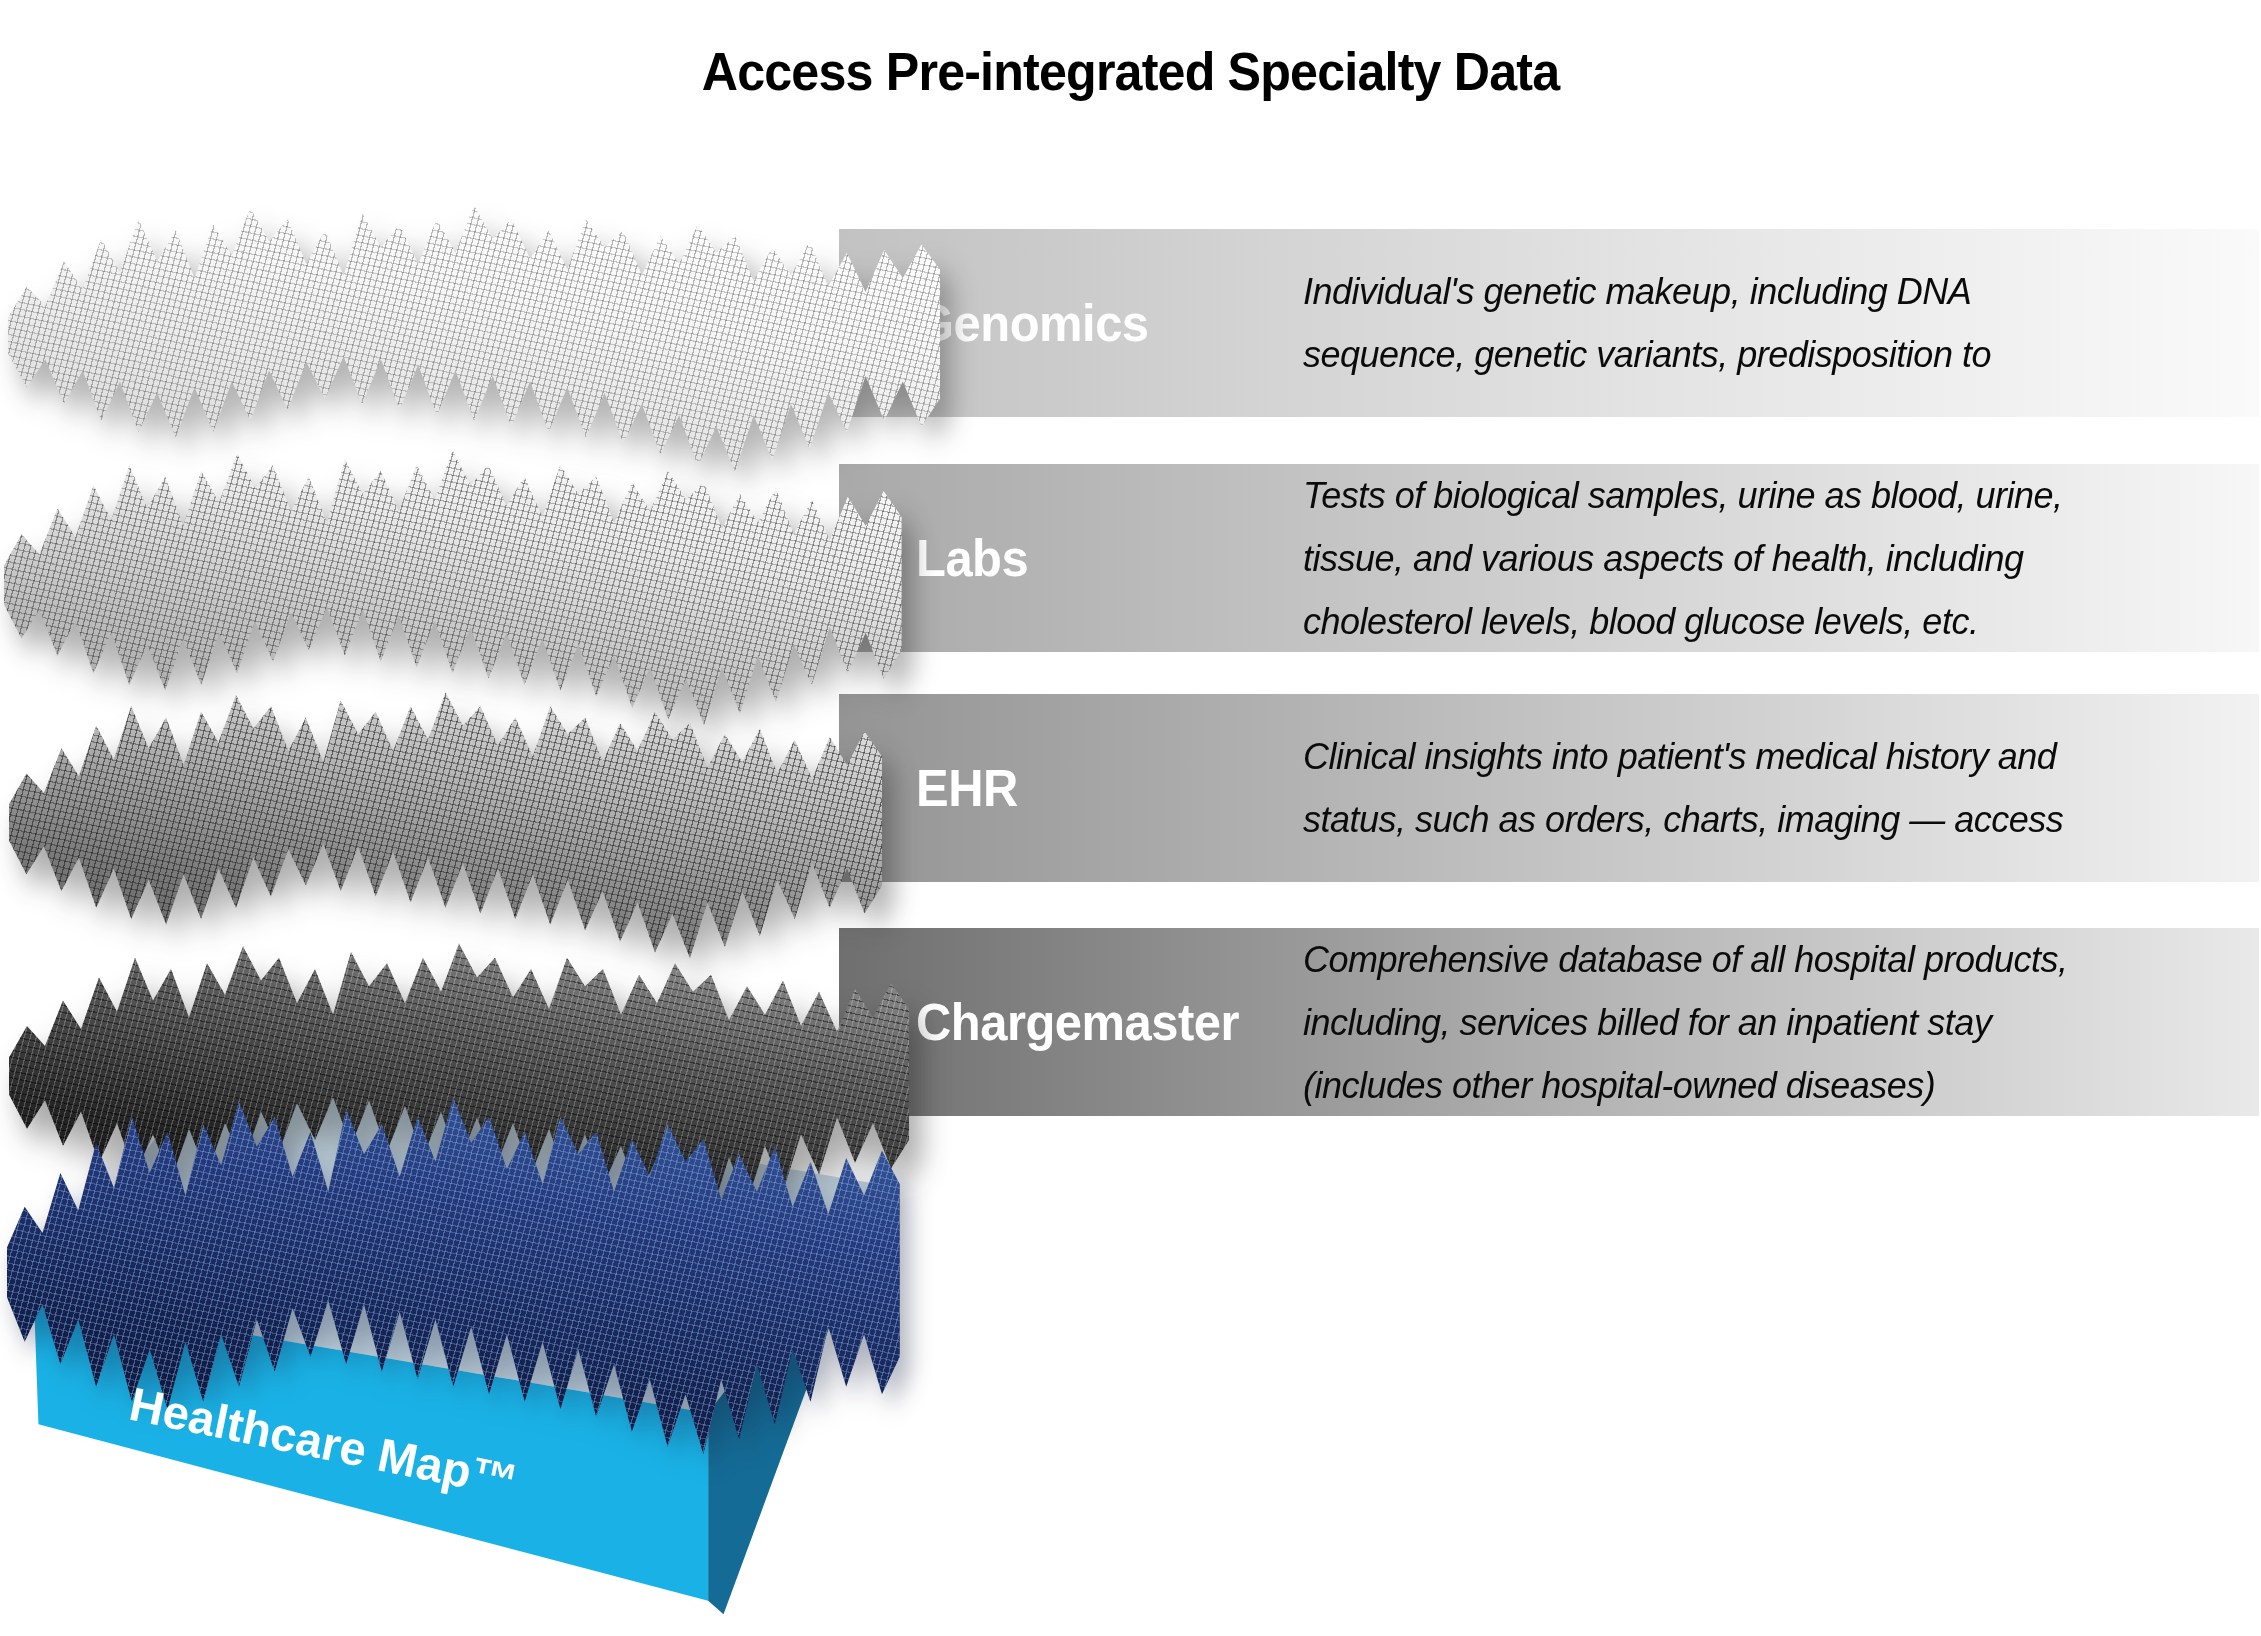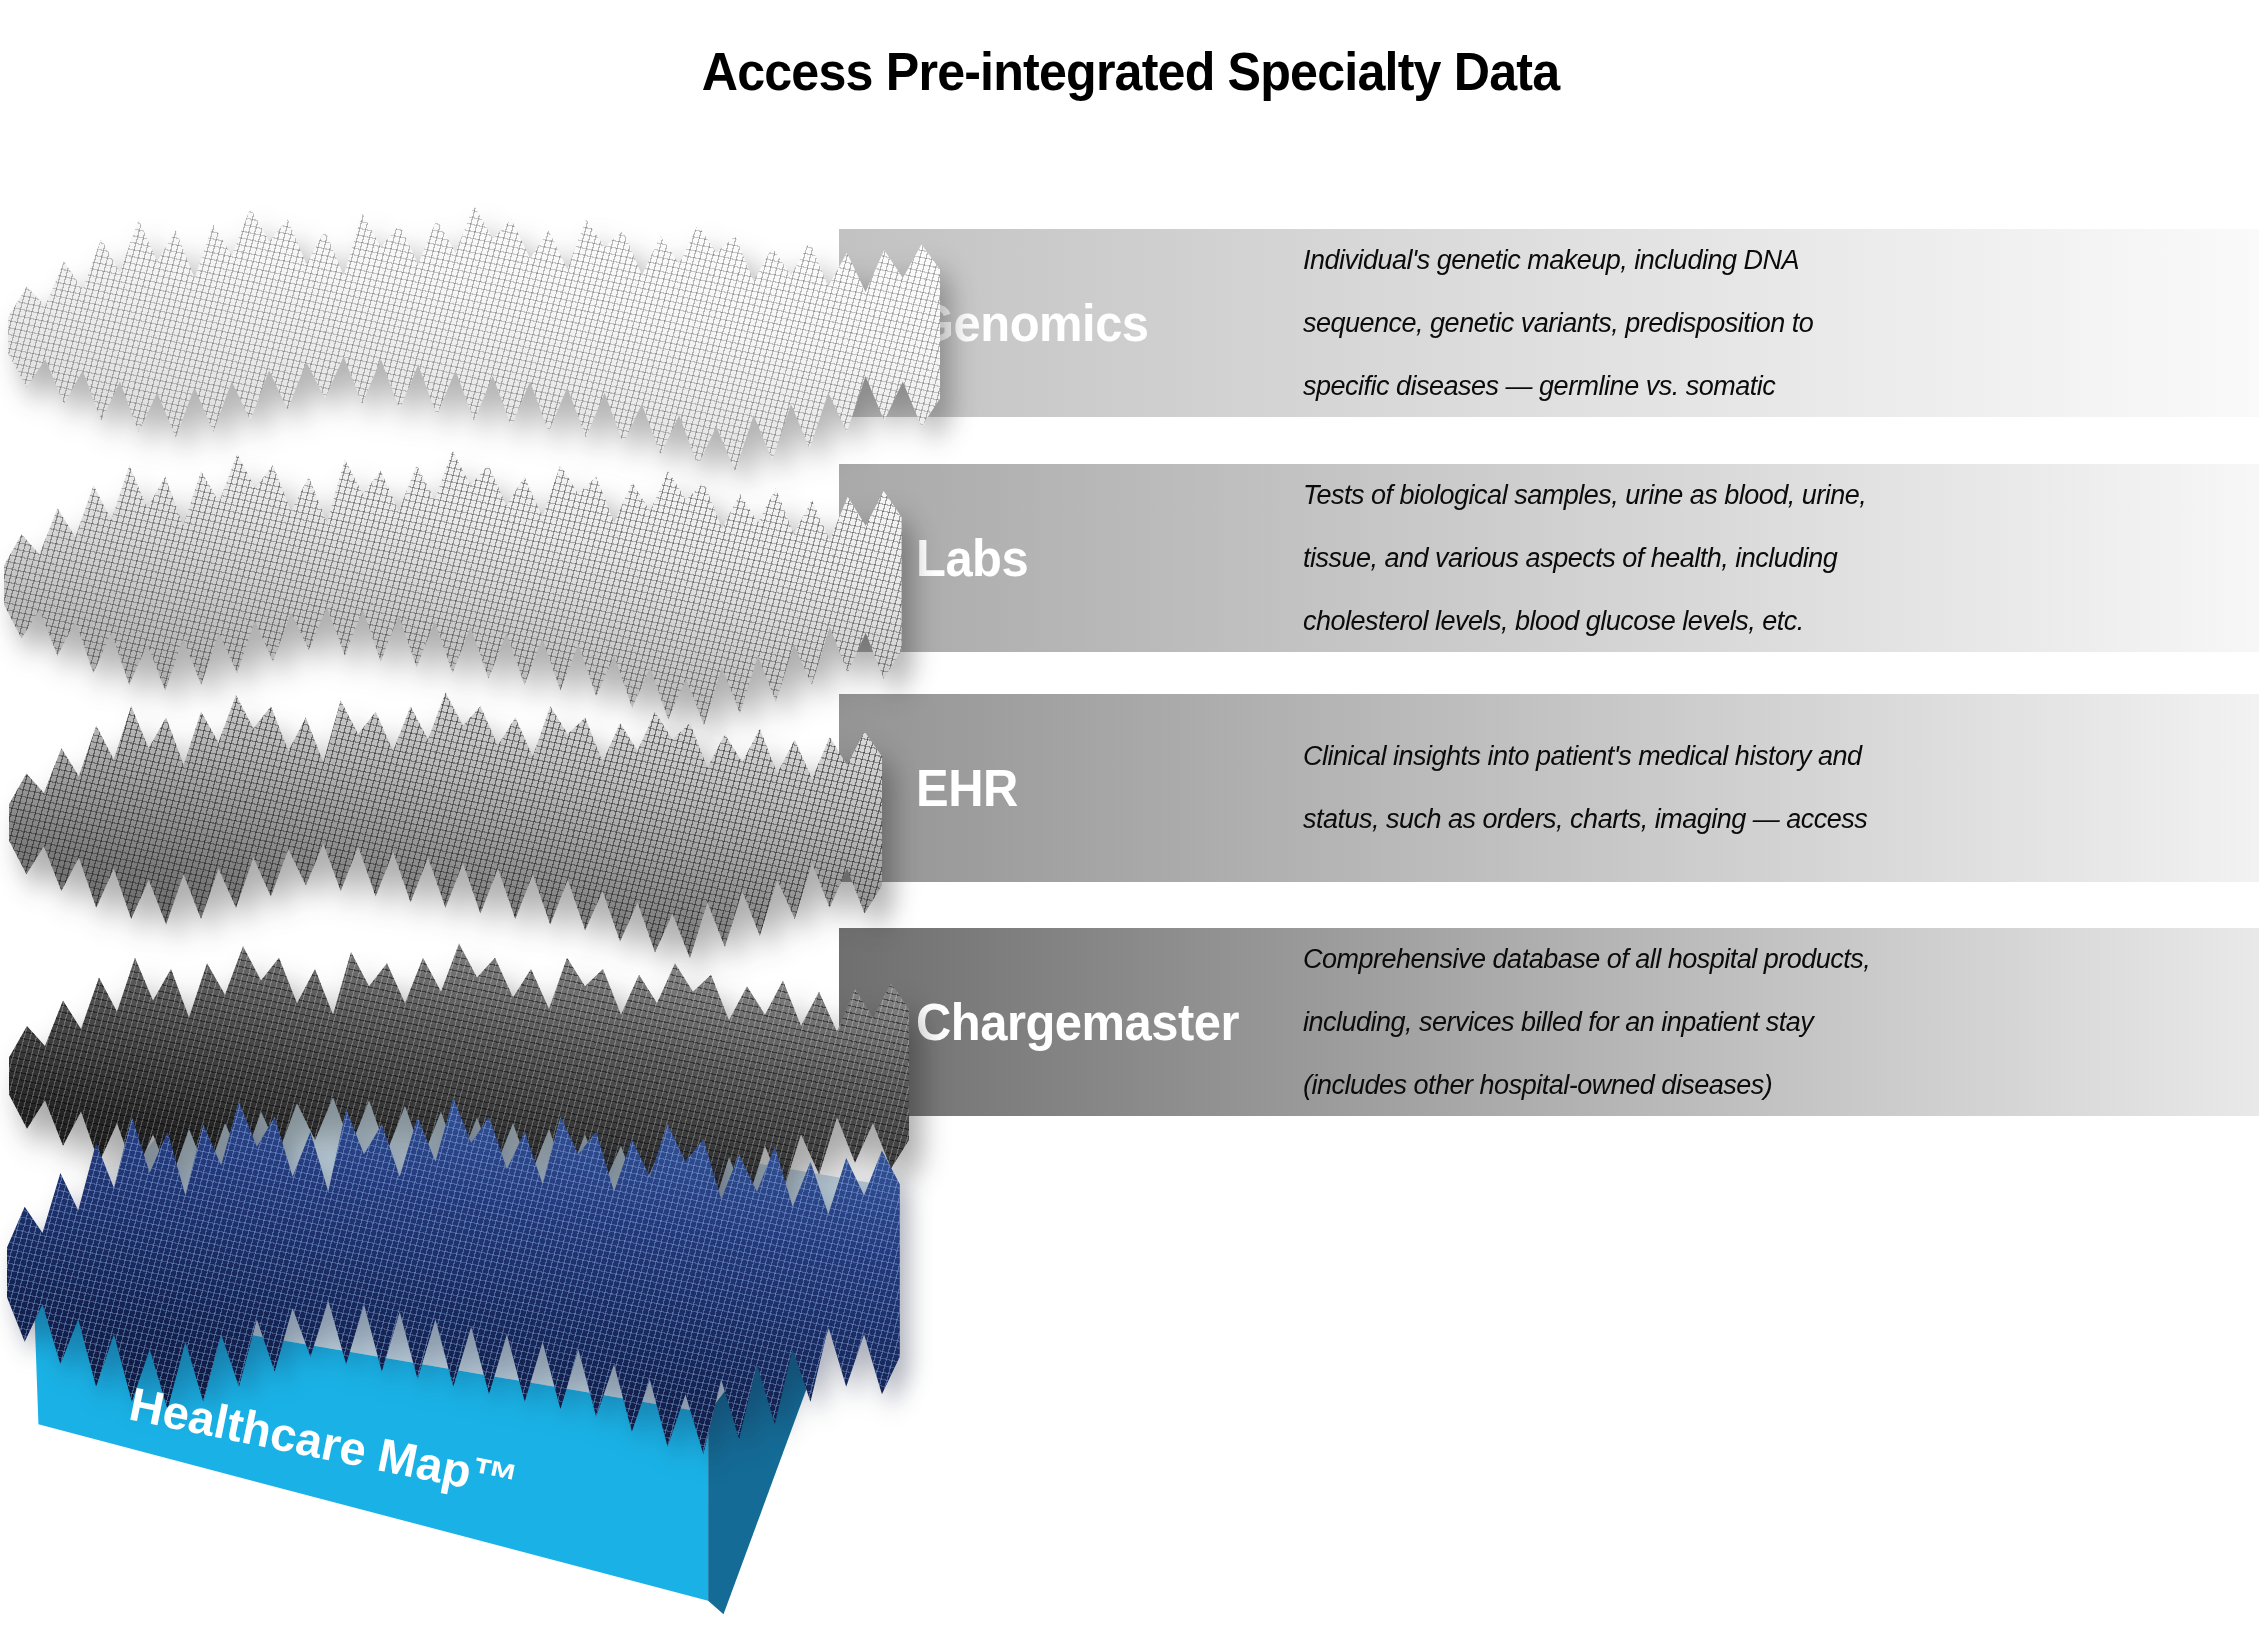--- a/index.html
+++ b/index.html
@@ -25,21 +25,21 @@
   .band.b3{top:694px;background:linear-gradient(90deg,#949494 0%,#c8c8c8 55%,#f2f2f2 100%);}
   .band.b4{top:928px;background:linear-gradient(90deg,#6f6f6f 0%,#b6b6b6 55%,#e9e9e9 100%);}
   .blabel{
     position:absolute;left:77px;top:50%;transform:translateY(-50%) scaleX(.94);
     transform-origin:left center;
     font-size:52px;font-weight:bold;letter-spacing:-0.5px;color:#ffffff;
     white-space:nowrap;
   }
   .bdesc{
     position:absolute;left:464px;top:50%;transform:translateY(-50%);
-    font-style:italic;font-size:27px;line-height:63px;color:#0b0b0b;
+    font-style:italic;font-size:36px;line-height:63px;color:#0b0b0b;
     letter-spacing:-0.5px;
   }
   .bdesc div{white-space:nowrap;}
 
   
   .mw{position:absolute;z-index:3;}
   .mw1{left:8.1px;  top:194px;  width:932px;height:280px;filter:drop-shadow(11.8px 18px 12.7px rgba(30,30,30,.33));}
   .mw2{left:3.6px;   top:439px;  width:898px;height:289px;filter:drop-shadow(11.8px 19px 12.7px rgba(30,30,30,.35));}
   .mw3{left:9px;  top:681px; width:873px;height:280px;filter:drop-shadow(11.8px 19px 12.7px rgba(30,30,30,.36));}
   .mw4{left:9px;  top:932px; width:900px;height:285px;filter:drop-shadow(12.7px 20px 13.6px rgba(25,25,25,.38));}
@@ -94,21 +94,20 @@
 
 <div>
 
   <h1 class="title">Access Pre-integrated Specialty Data</h1>
 
   <div class="band b1">
     <div class="blabel">Genomics</div>
     <div class="bdesc">
       <div>Individual's genetic makeup, including DNA</div>
       <div>sequence, genetic variants, predisposition to</div>
-      <div>specific diseases — germline vs. somatic</div>
     </div>
   </div>
 
   <div class="band b2">
     <div class="blabel">Labs</div>
     <div class="bdesc">
       <div>Tests of biological samples, urine as blood, urine,</div>
       <div>tissue, and various aspects of health, including</div>
       <div>cholesterol levels, blood glucose levels, etc.</div>
     </div>

